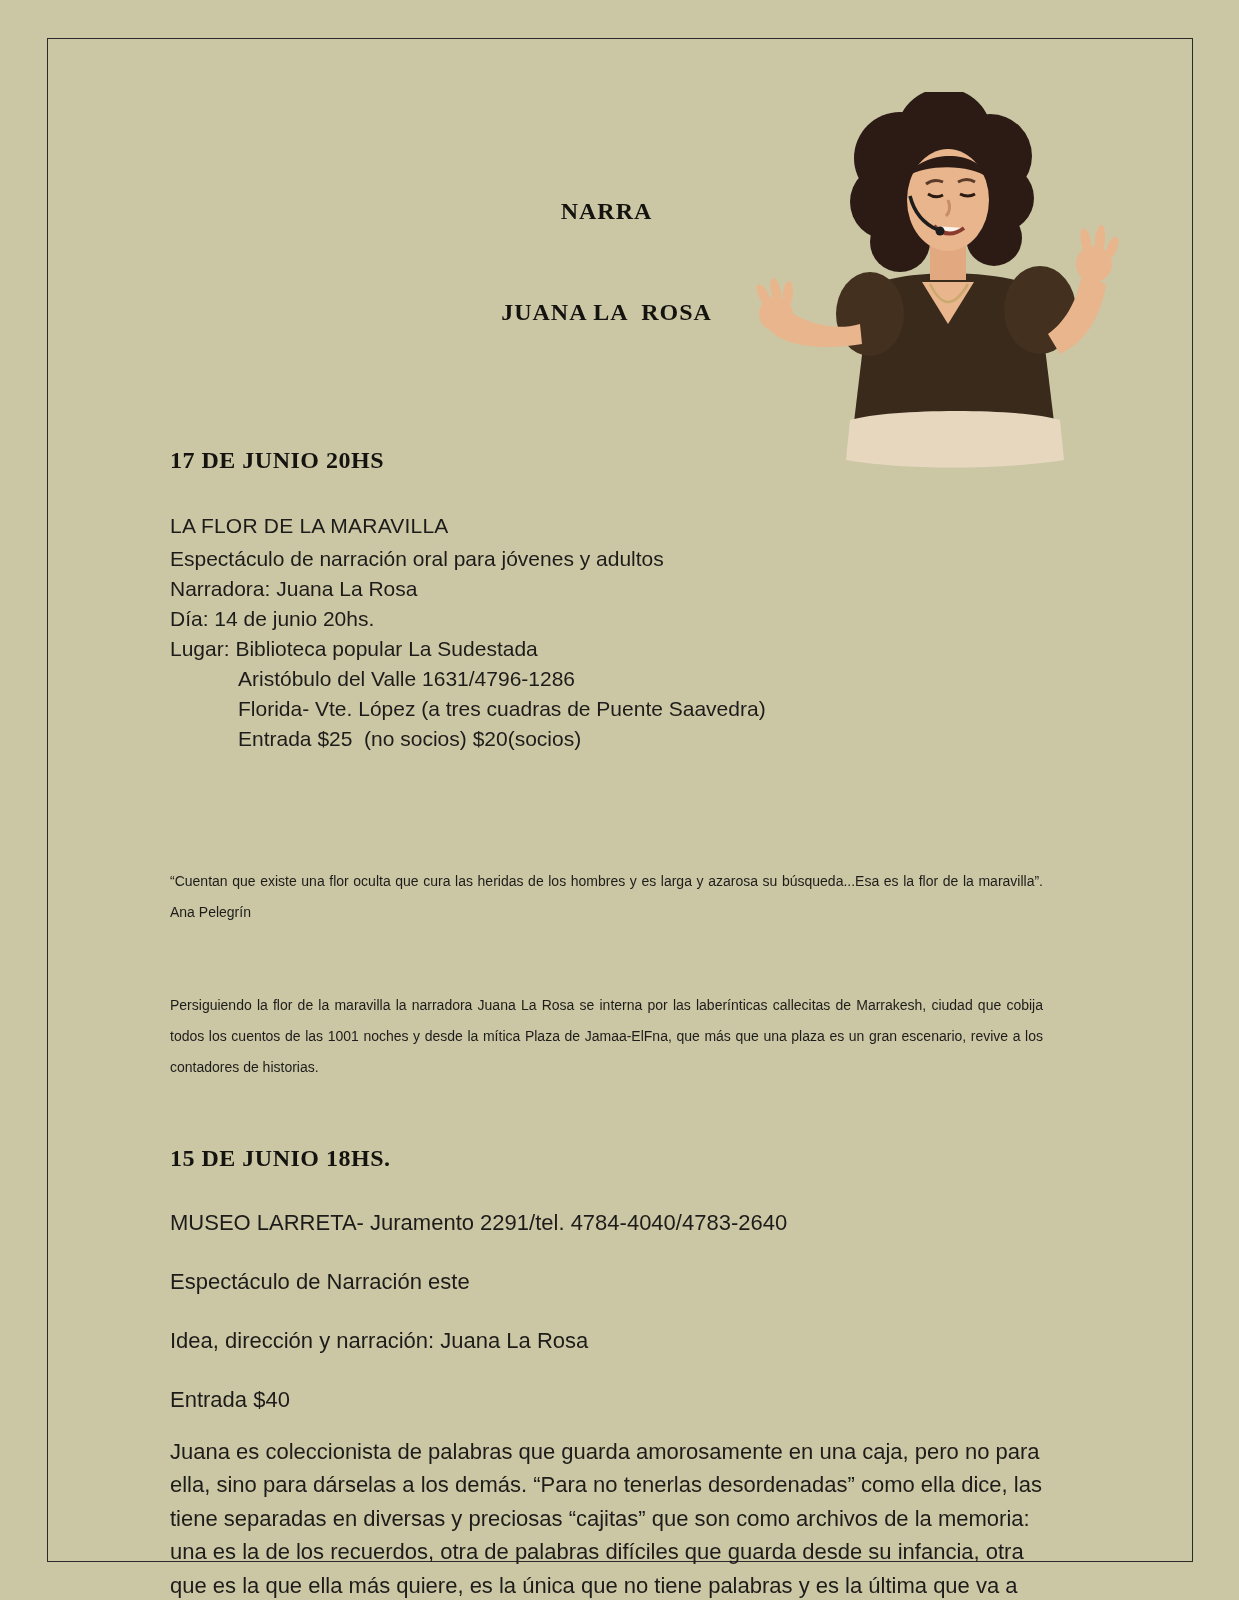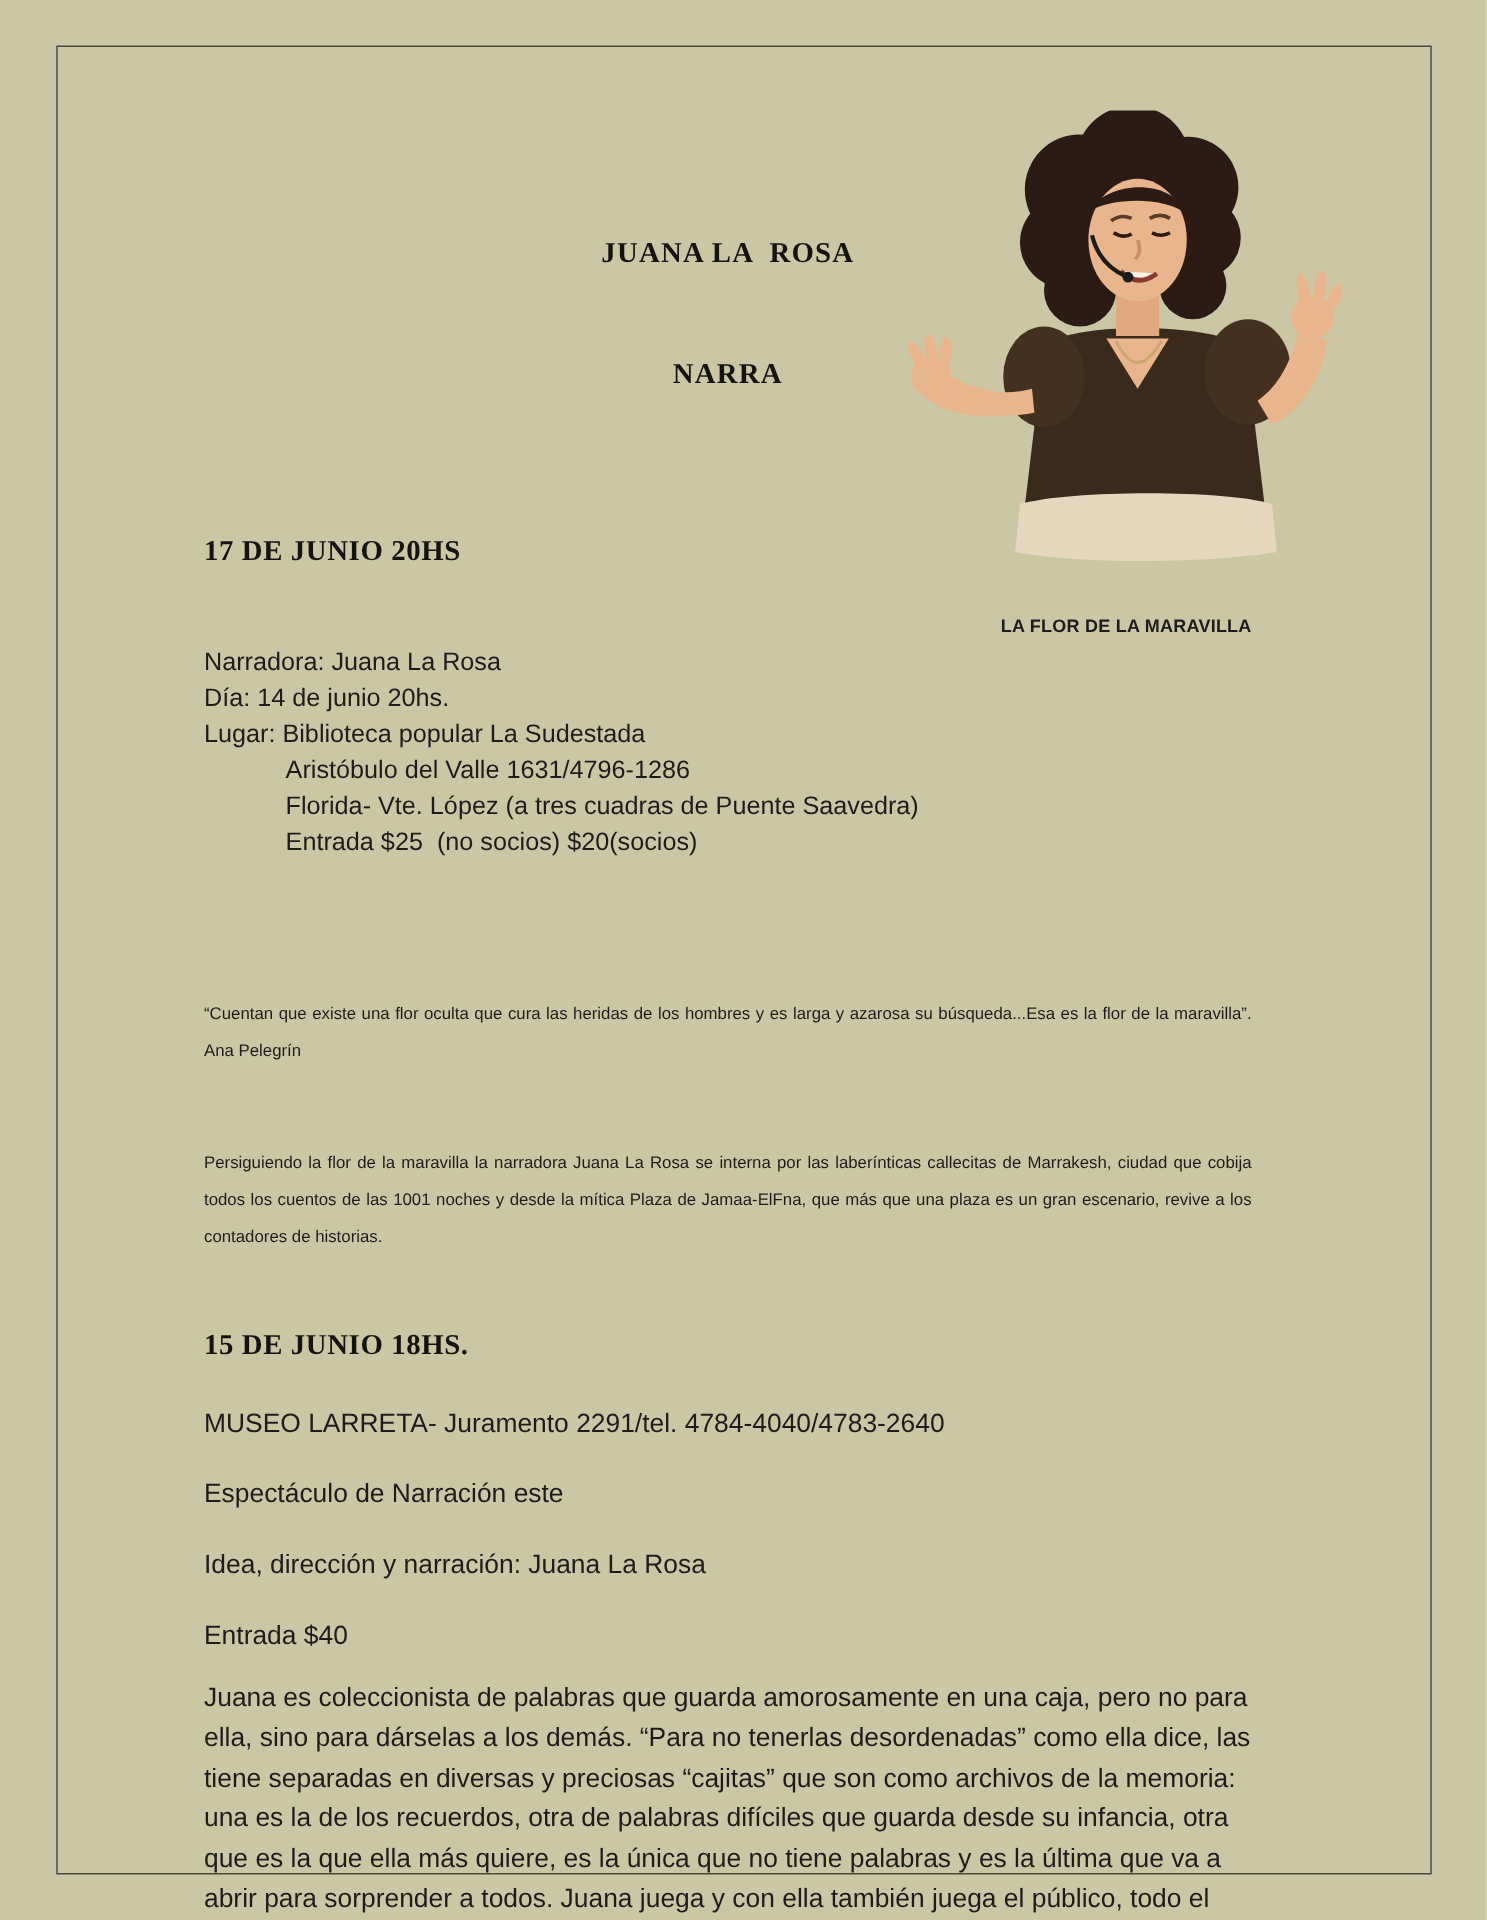--- a/index.html
+++ b/index.html
@@ -46,23 +46,23 @@
   }
   .date-heading {
     font-family: "Liberation Serif", serif;
     font-weight: bold;
     font-size: 24px;
     letter-spacing: 0.5px;
     color: #151310;
   }
   .date-heading.first { margin-top: 50px; }
   .event-title {
-    text-align: right;
-    font-weight: bold;
-    font-size: 15px;
+    text-align: left;
+    font-weight: normal;
+    font-size: 21px;
     letter-spacing: 0.2px;
   }
   .event-title.first { margin-top: 40px; }
   .details {
     margin-top: 6px;
     font-size: 21px;
     line-height: 30px;
   }
   .detail-line { white-space: pre-wrap; }
   .detail-line.indent { padding-left: 68px; }
@@ -154,29 +154,30 @@
       <path d="M168 104 C172 120, 182 132, 196 138" stroke="#1c1c1c" stroke-width="3.5" fill="none"></path>
       <circle cx="198" cy="139" r="4.5" fill="#1c1c1c"></circle>
 
       <path d="M108 328 C150 316, 280 316, 318 328 L322 368 C260 378, 160 378, 104 368 Z" fill="#e8d7bf"></path>
     </svg>
   </div>
 
   <div class="content">
 
     <div class="doc-title">
+      <div>NARRA</div>
       <div>JUANA LA  ROSA</div>
-      <div>NARRA</div>
     </div>
 
     <div class="date-heading first">17 DE JUNIO 20HS</div>
 
     <div class="event-title first">LA FLOR DE LA MARAVILLA</div>
 
     <div class="details">
+      <div class="detail-line">Espectáculo de narración oral para jóvenes y adultos</div>
       <div class="detail-line">Narradora: Juana La Rosa</div>
       <div class="detail-line">Día: 14 de junio 20hs.</div>
       <div class="detail-line">Lugar: Biblioteca popular La Sudestada</div>
       <div class="detail-line indent">Aristóbulo del Valle 1631/4796-1286</div>
       <div class="detail-line indent">Florida- Vte. López (a tres cuadras de Puente Saavedra)</div>
       <div class="detail-line indent">Entrada $25  (no socios) $20(socios)</div>
     </div>
 
     <div class="para-block">
       <p>“Cuentan que existe una flor oculta que cura las heridas de los hombres y es larga y azarosa su búsqueda...Esa es la flor de la maravilla”. Ana Pelegrín</p>

